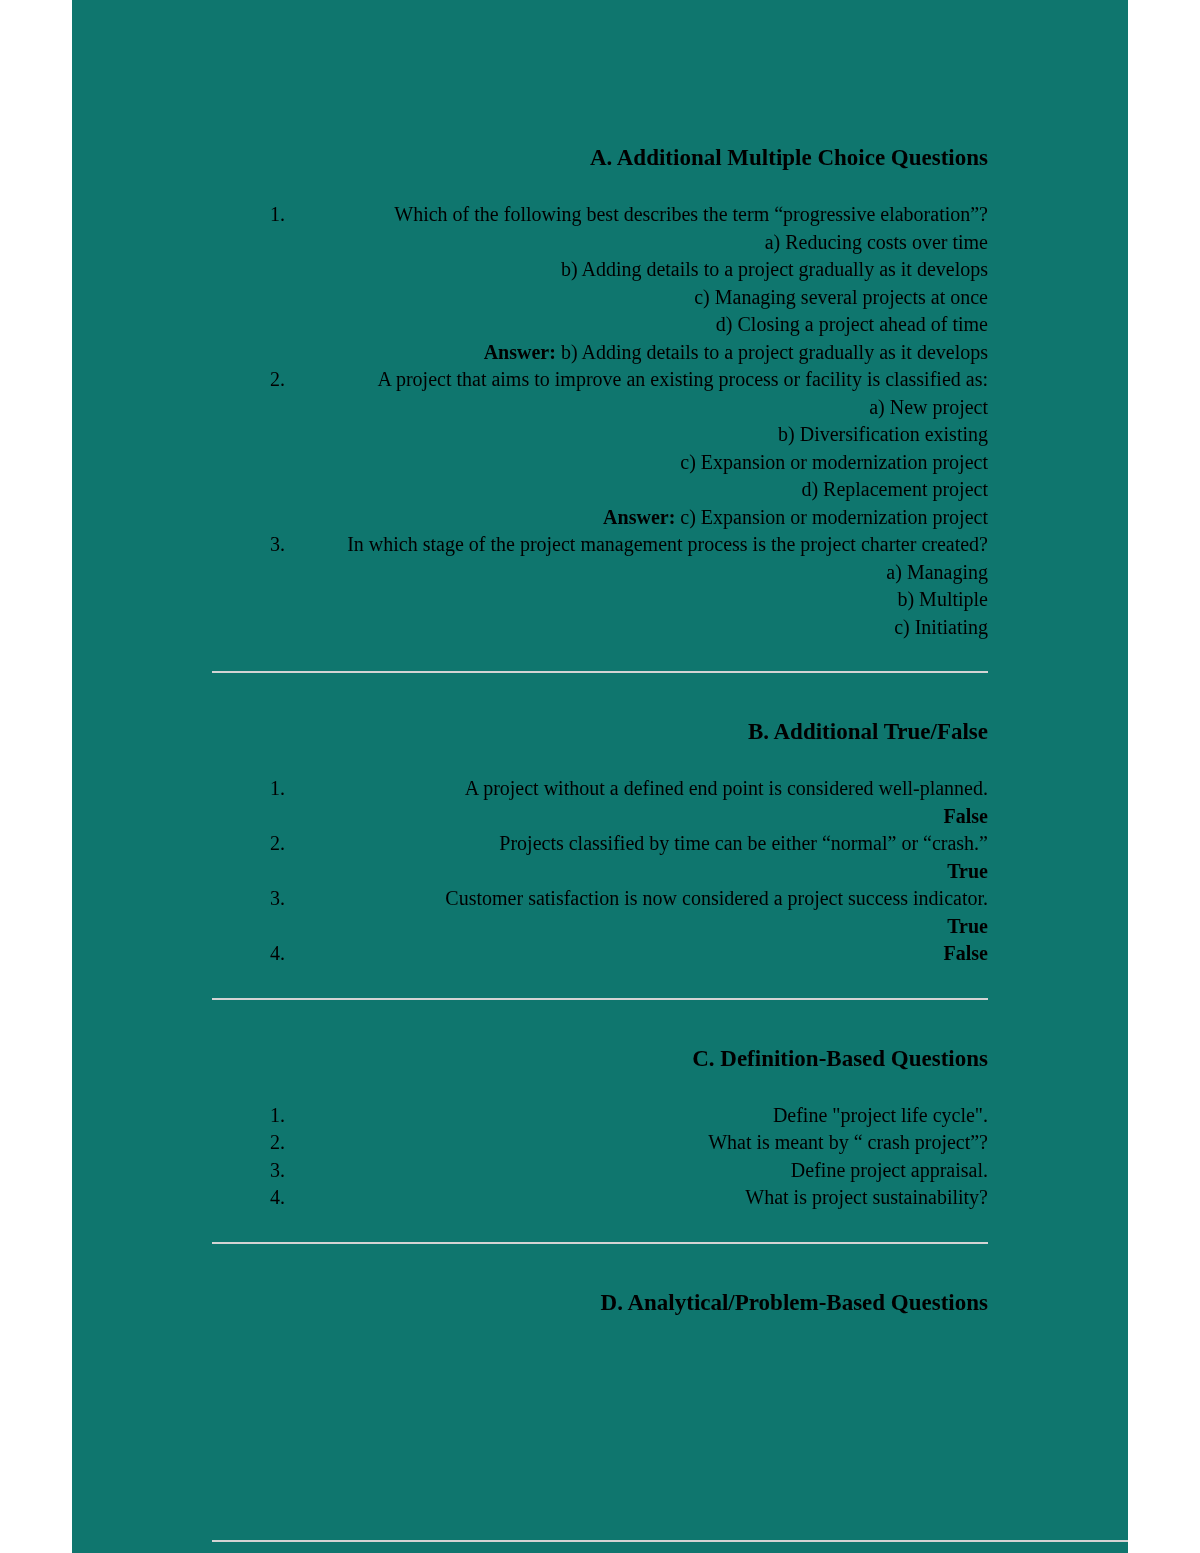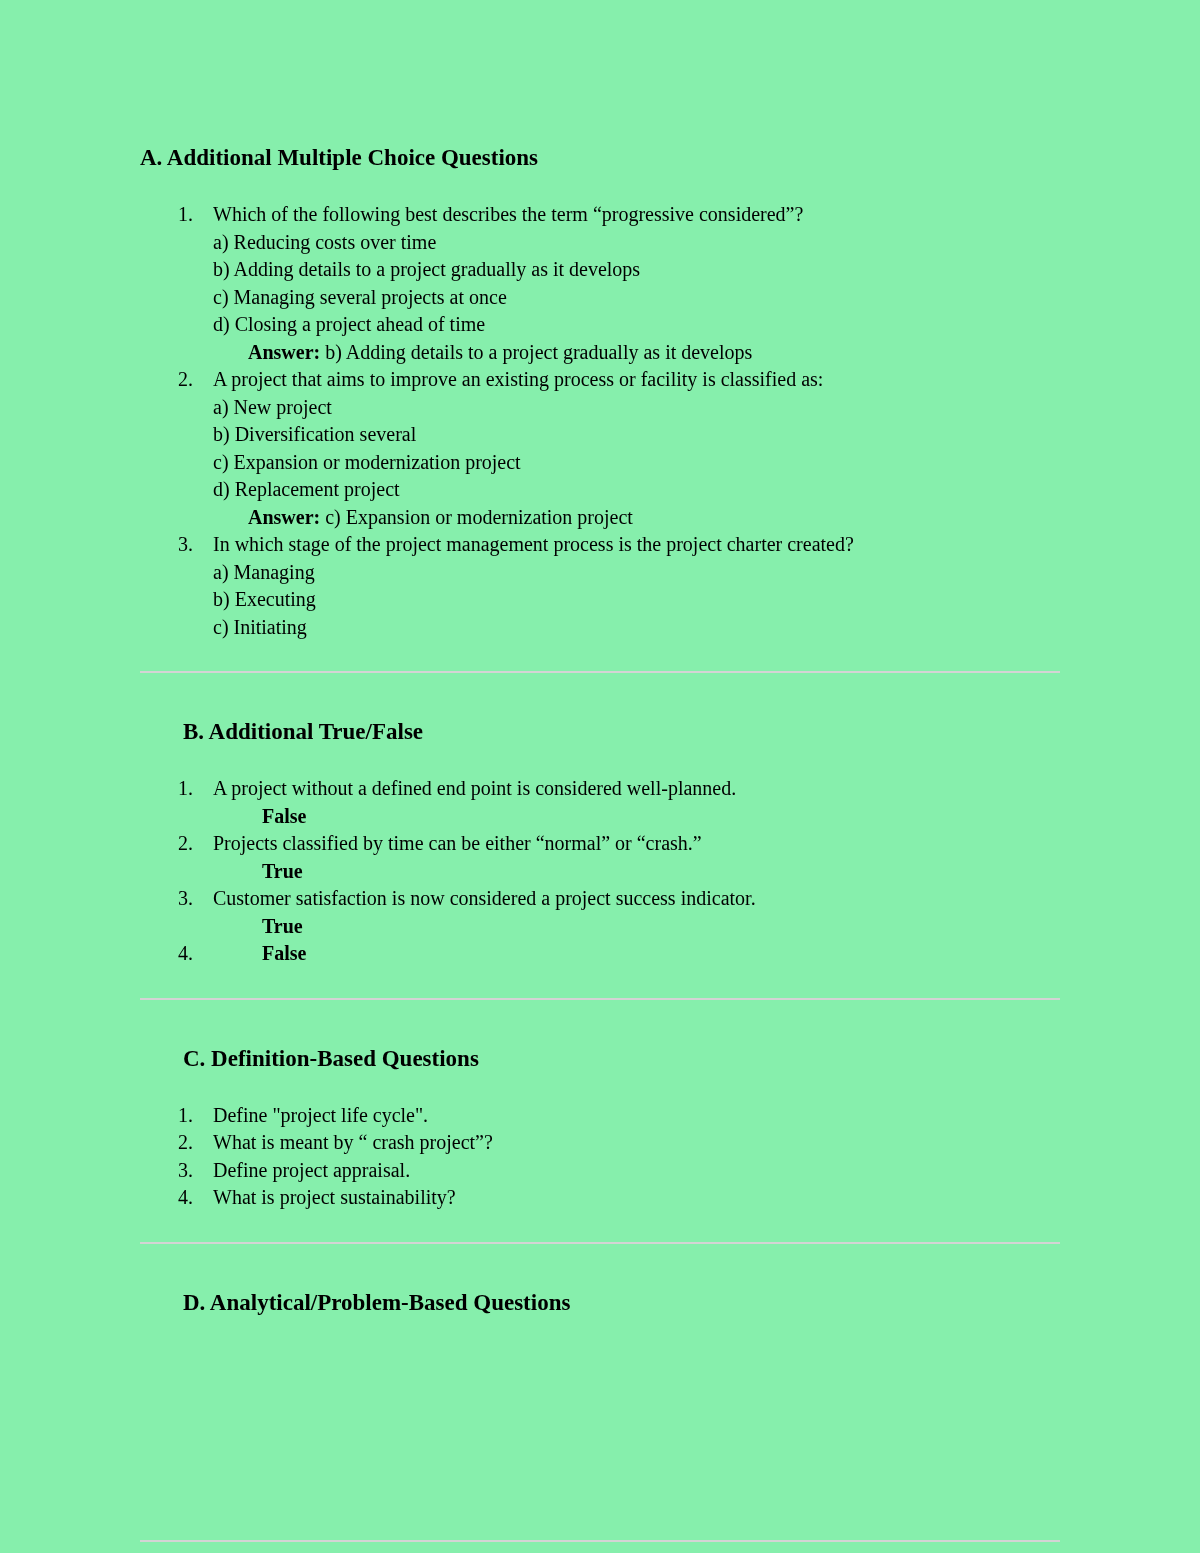--- a/index.html
+++ b/index.html
@@ -1,28 +1,29 @@
 <!DOCTYPE html>
 <html><head>
 <meta charset="utf-8">
 <style>
   * { box-sizing: border-box; }
   html, body { margin: 0; padding: 0; background: #ffffff; }
   .page {
-    width: 1200px;
+    width: 1056px;
     height: 1553px;
     margin: 0 auto;
-    background: #86efac;
+    background: #0f766e;
     color: #000000;
     font-family: "Liberation Serif", "DejaVu Serif", serif;
     font-size: 20px;
     line-height: 27.5px;
     padding: 143px 140px 0 140px;
     position: relative;
     overflow: hidden;
+    text-align: right;
   }
   .heading {
     font-size: 23px;
     font-weight: bold;
     line-height: 30px;
     margin: 0 0 28px 0;
   }
   .heading.indented { margin-left: 43px; }
   .qlist { padding-left: 38px; }
   .q { display: flex; }
@@ -52,47 +53,47 @@
 <div class="page">
 
   <section>
     <h2 class="heading">A. Additional Multiple Choice Questions</h2>
 
     <div class="qlist">
 
       <div class="q">
         <span class="qnum">1.</span>
         <div class="qbody">
-          <div class="qtext">Which of the following best describes the term “progressive considered”?</div>
+          <div class="qtext">Which of the following best describes the term “progressive elaboration”?</div>
           <div class="opt">a) Reducing costs over time</div>
           <div class="opt">b) Adding details to a project gradually as it develops</div>
           <div class="opt">c) Managing several projects at once</div>
           <div class="opt">d) Closing a project ahead of time</div>
           <div class="answer"><span class="answer-label">Answer:</span><span> b) Adding details to a project gradually as it develops</span></div>
         </div>
       </div>
 
       <div class="q">
         <span class="qnum">2.</span>
         <div class="qbody">
           <div class="qtext">A project that aims to improve an existing process or facility is classified as:</div>
           <div class="opt">a) New project</div>
-          <div class="opt">b) Diversification several</div>
+          <div class="opt">b) Diversification existing</div>
           <div class="opt">c) Expansion or modernization project</div>
           <div class="opt">d) Replacement project</div>
           <div class="answer"><span class="answer-label">Answer:</span><span> c) Expansion or modernization project</span></div>
         </div>
       </div>
 
       <div class="q">
         <span class="qnum">3.</span>
         <div class="qbody">
           <div class="qtext">In which stage of the project management process is the project charter created?</div>
           <div class="opt">a) Managing</div>
-          <div class="opt">b) Executing</div>
+          <div class="opt">b) Multiple</div>
           <div class="opt">c) Initiating</div>
         </div>
       </div>
 
     </div>
   </section>
 
   <div class="divider"></div>
 
   <section>

